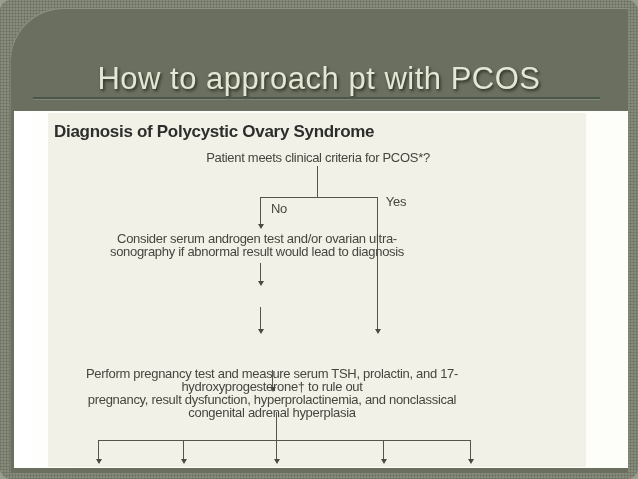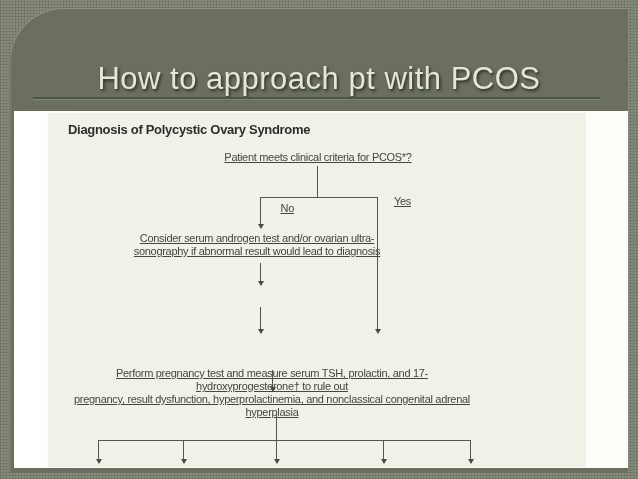--- a/index.html
+++ b/index.html
@@ -3,20 +3,21 @@
 <meta charset="utf-8">
 <style>
   html,body { margin:0; padding:0; background:#9a9e8e; }
   .canvas {
     position:relative; width:638px; height:479px; overflow:hidden;
     font-family:"Liberation Sans", sans-serif;
     background-color:#878b7b;
     background-image:
       repeating-linear-gradient(0deg, rgba(58,63,50,0.20) 0 1px, transparent 1px 3px),
       repeating-linear-gradient(90deg, rgba(58,63,50,0.20) 0 1px, transparent 1px 3px);
+    border-radius: 11px;
   }
   .panel {
     position:absolute; left:10px; top:8px; width:618px; height:465px;
     background:#6a6f5f;
     border-top-left-radius:54px;
     box-shadow: inset 0 1px 0 rgba(225,228,210,0.30), inset 1px 0 0 rgba(225,228,210,0.15);
   }
   .slide-title {
     position:absolute; left:0; right:0; top:53px;
     text-align:center;
@@ -33,30 +34,30 @@
   .content {
     position:absolute; left:4px; top:103px; width:614px; height:357px;
     background:linear-gradient(90deg, #ffffff 0%, #fdfdfa 12%, #fdfdfa 100%);
   }
   .figure {
     position:absolute; left:34px; top:2px; width:538px; height:354px;
     background:#f1f1e8;
     color:#45463f;
   }
   .fig-heading {
-    position:absolute; left:20px; top:9px;
-    font-size:13px; font-weight:bold; letter-spacing:-0.3px;
+    position:absolute; left:6px; top:9px;
+    font-size:17px; font-weight:bold; letter-spacing:-0.3px;
     color:#2d2e2c; white-space:nowrap;text-align:right;
   }
   .fig-text {
     position:absolute;
-    font-size:11px; letter-spacing:-0.3px; line-height:13px;
-    text-align:center; color:#45463f;text-decoration:underline;
+    font-size:13px; letter-spacing:-0.3px; line-height:13px;
+    text-align:center; color:#45463f;
   }
-  .fig-label { text-align:right; }
+  .fig-label { text-align:center; }
   .vline { position:absolute; width:1px; background:#55554d; }
   .hline { position:absolute; height:1px; background:#55554d; }
   .varrow::after {
     content:""; position:absolute; left:-2.5px; bottom:-5px;
     width:0; height:0;
     border-left:3px solid transparent; border-right:3px solid transparent;
     border-top:5px solid #4a4a44;
   }
 </style>
 </head>

